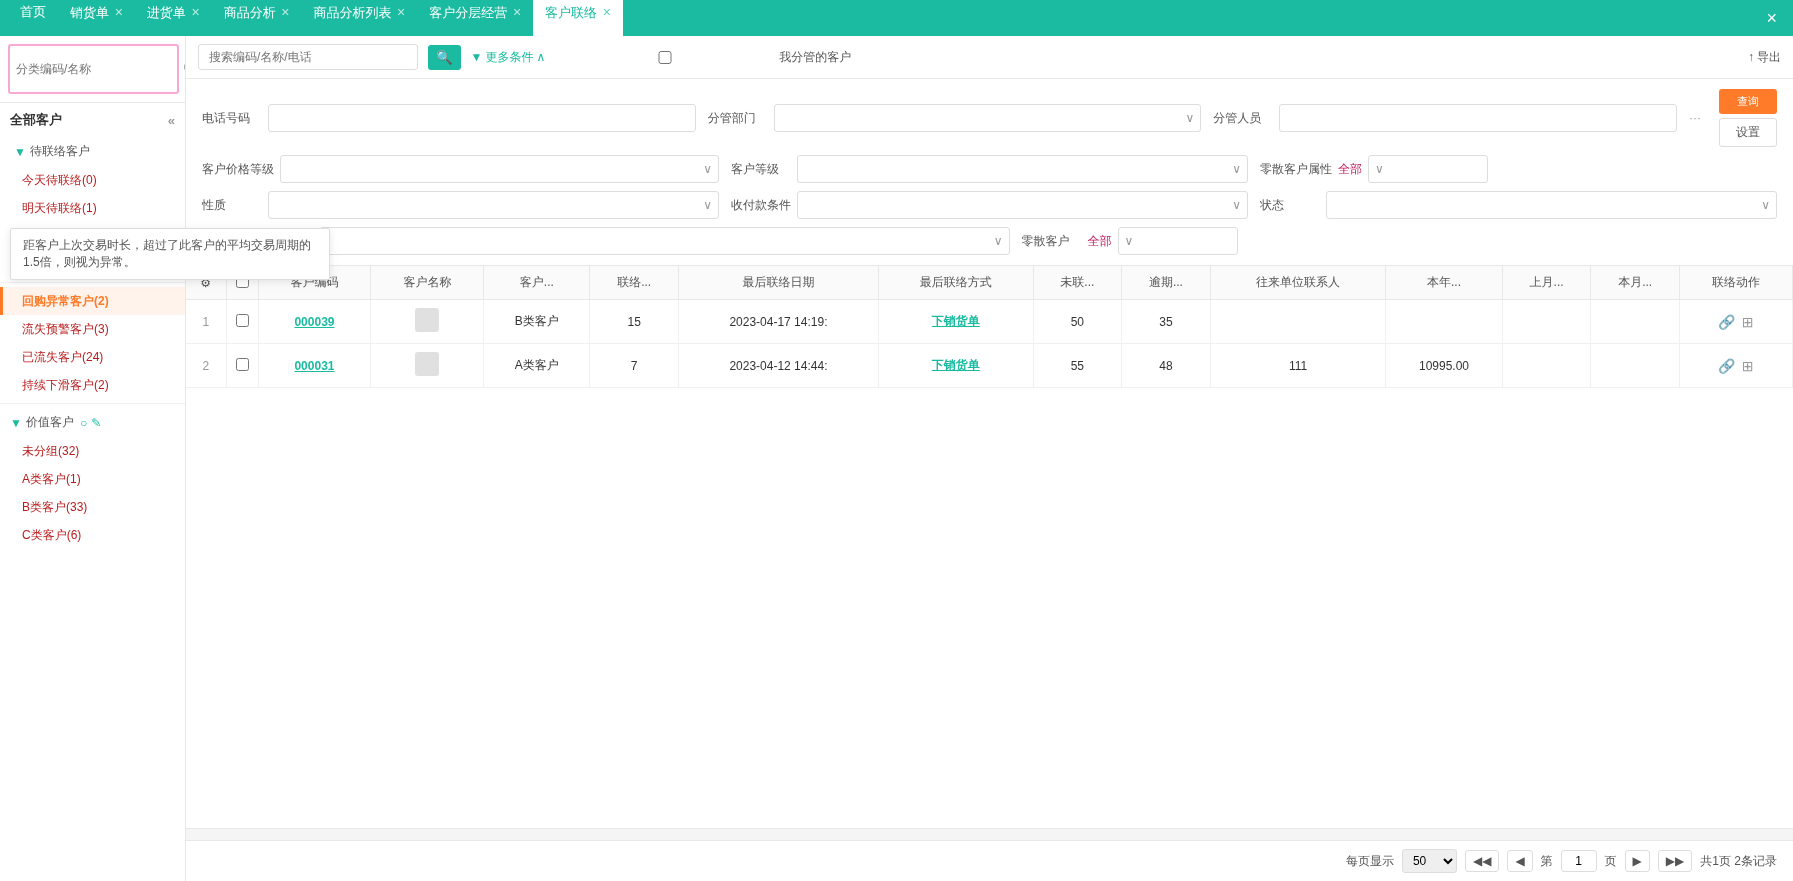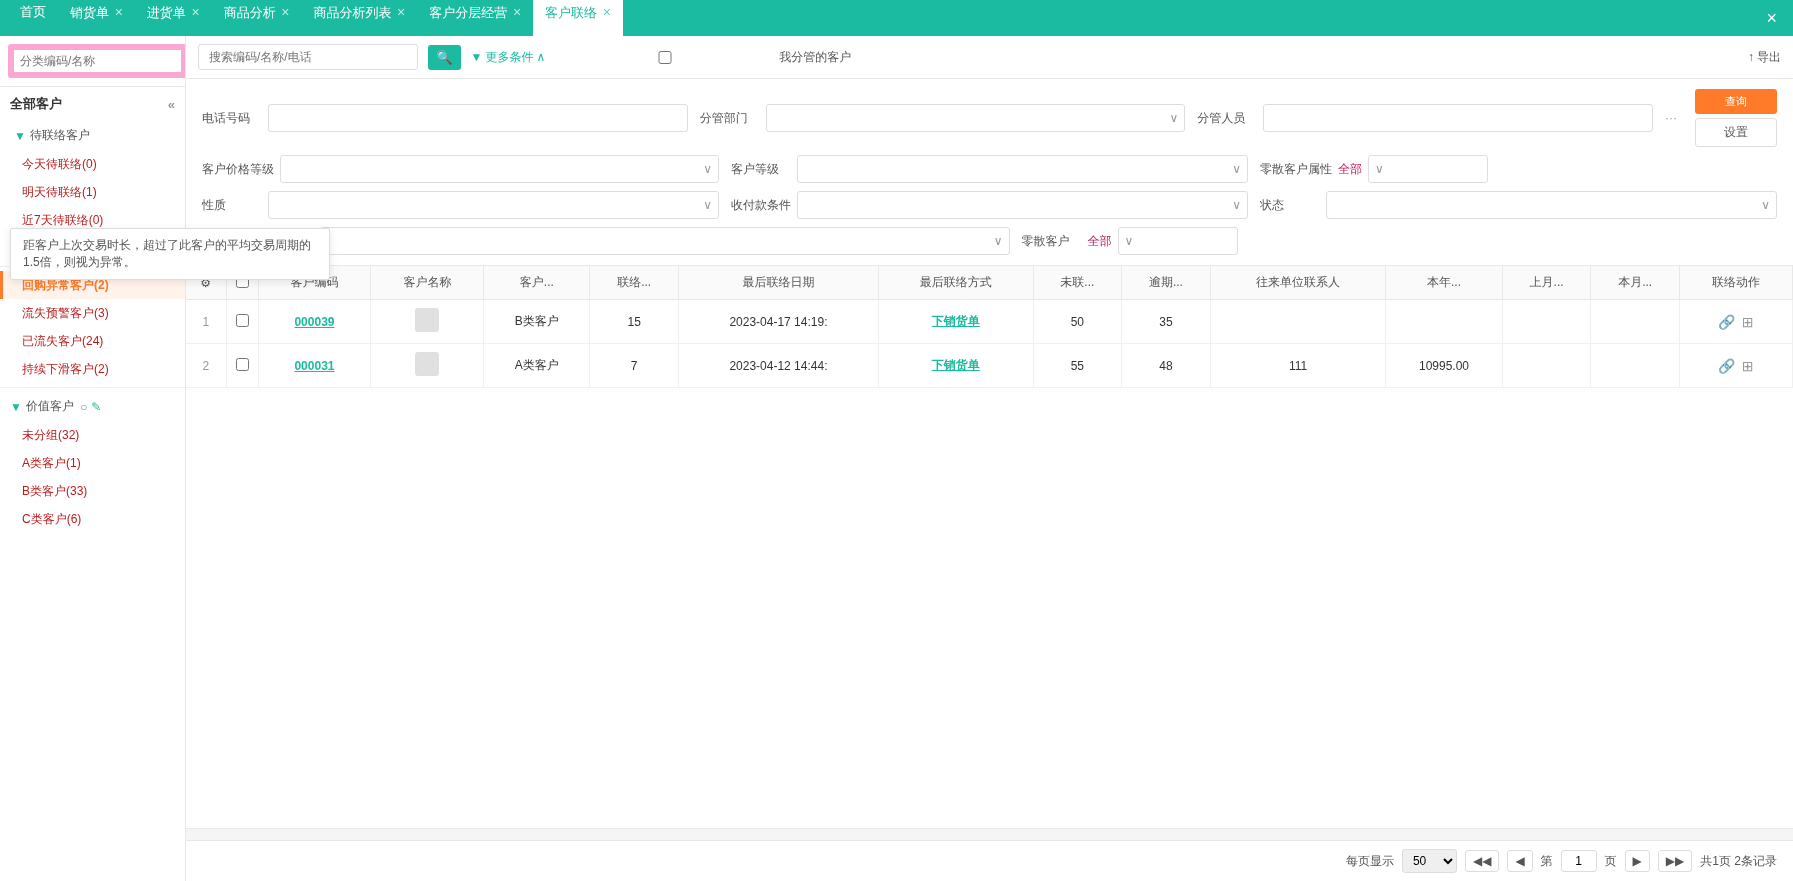--- a/index.html
+++ b/index.html
@@ -58,23 +58,23 @@
       overflow-y: auto;
     }
     .sidebar-search {
       display: flex;
       align-items: center;
       padding: 8px;
       border-bottom: 1px solid #e8e8e8;
     }
     .sidebar-search input {
       flex: 1;
-      border: 6px solid #f9a8d4;
-      border-radius: 3px;
-      padding: 4px 6px;
+      border: 2px solid #f9a8d4;
+      border-radius: 3px;
+      padding: 16px 6px;
       font-size: 12px;
       outline: none;
     }
     .sidebar-search .search-icon {
       margin-left: 4px;
       color: #999;
       cursor: pointer;
     }
 
     .sidebar-section-title {
@@ -251,21 +251,21 @@
       border-radius: 3px;
       padding: 5px 16px;
       cursor: pointer;
       font-size: 11px;
     }
     .btn-settings {
       background: #fff;
       color: #555;
       border: 1px solid #ddd;
       border-radius: 3px;
-      padding: 5px 28px;
+      padding: 5px 16px;
       cursor: pointer;
       font-size: 12px;
     }
     .action-btns {
       display: flex;
       flex-direction: column;
       gap: 4px;
     }
     .filter-inline-label {
       color: #be185d;

